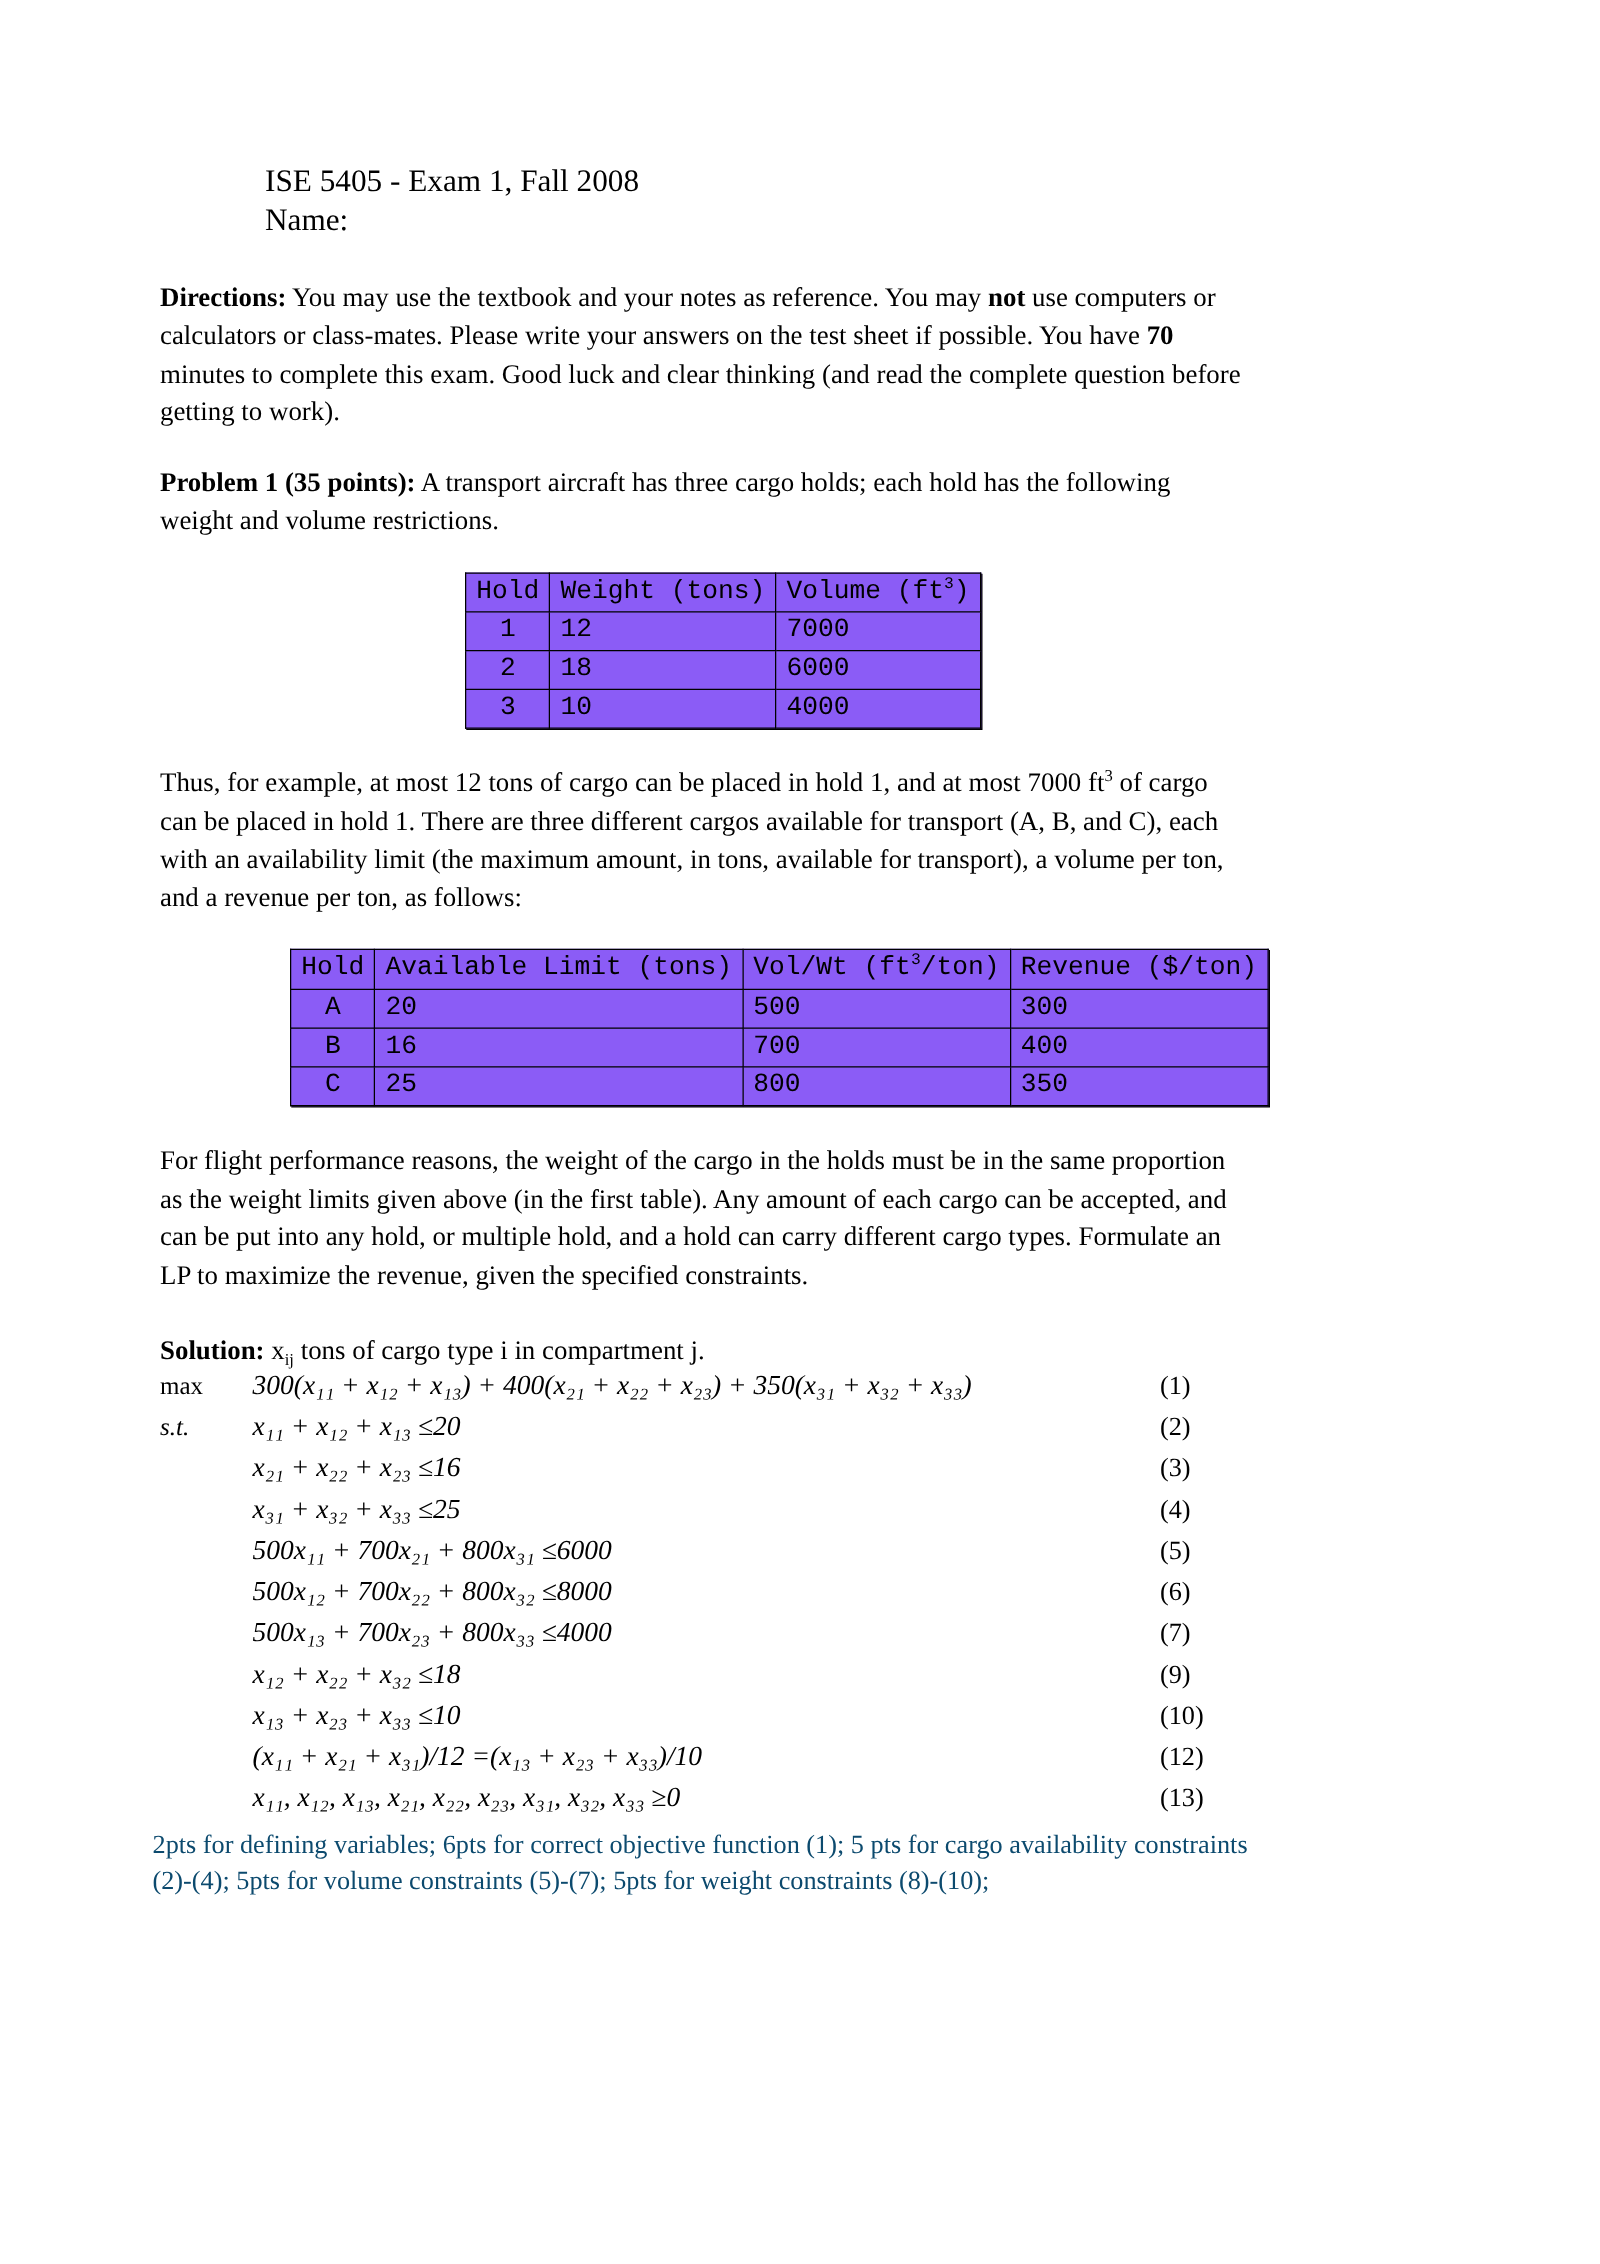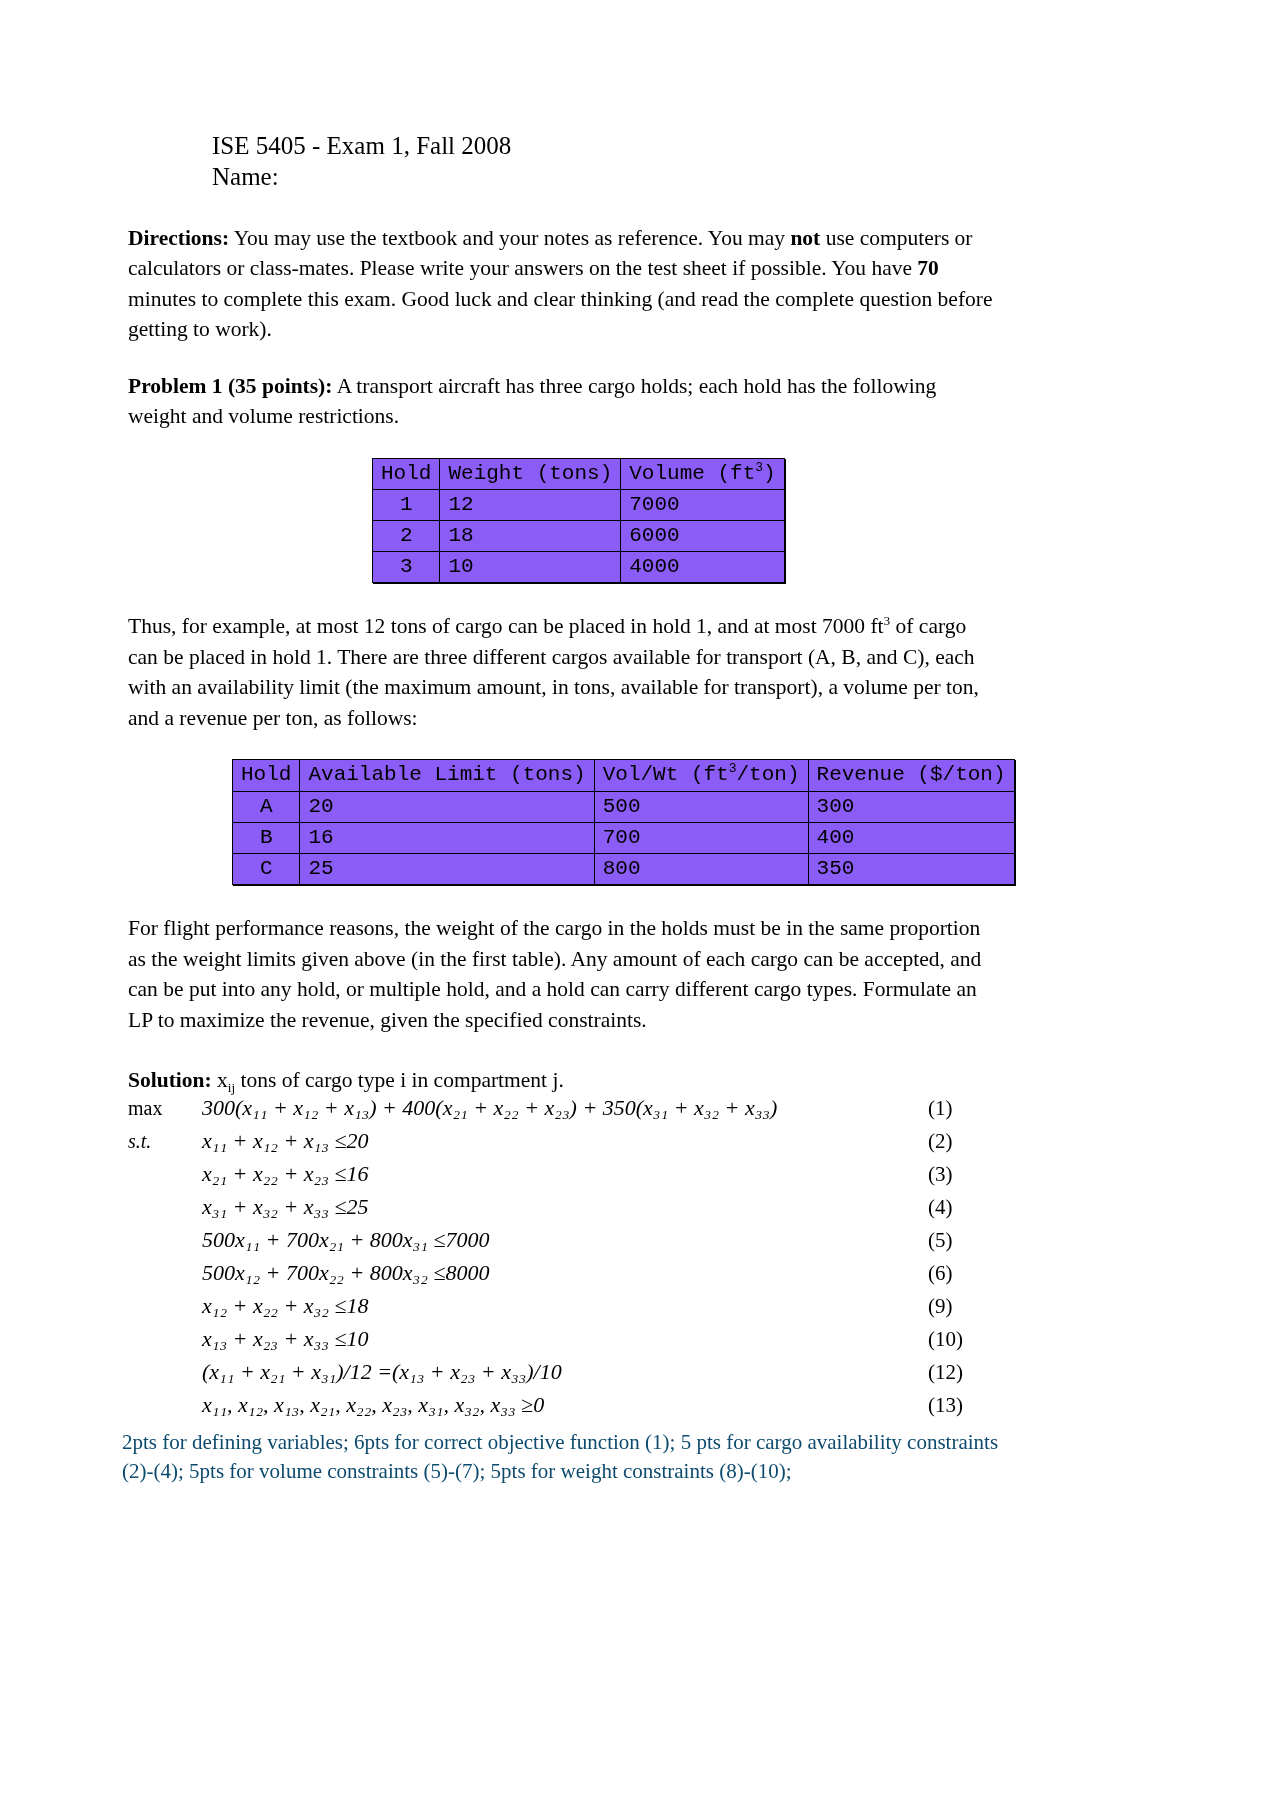--- a/index.html
+++ b/index.html
@@ -235,30 +235,35 @@
       </div>
 
       <div class="eq-row">
         <span class="eq-tag"></span>
         <span class="eq-body mvar">x₃₁ + x₃₂ + x₃₃ ≤25</span>
         <span class="eq-num">(4)</span>
       </div>
 
       <div class="eq-row">
         <span class="eq-tag"></span>
-        <span class="eq-body mvar">500x₁₁ + 700x₂₁ + 800x₃₁ ≤7000</span>
+        <span class="eq-body mvar">500x₁₁ + 700x₂₁ + 800x₃₁ ≤6000</span>
         <span class="eq-num">(5)</span>
       </div>
 
       <div class="eq-row">
         <span class="eq-tag"></span>
         <span class="eq-body mvar">500x₁₂ + 700x₂₂ + 800x₃₂ ≤8000</span>
         <span class="eq-num">(6)</span>
       </div>
 
+      <div class="eq-row">
+        <span class="eq-tag"></span>
+        <span class="eq-body mvar">500x₁₃ + 700x₂₃ + 800x₃₃ ≤4000</span>
+        <span class="eq-num">(7)</span>
+      </div>
 
 
       <div class="eq-row">
         <span class="eq-tag"></span>
         <span class="eq-body mvar">x₁₂ + x₂₂ + x₃₂ ≤18</span>
         <span class="eq-num">(9)</span>
       </div>
 
       <div class="eq-row">
         <span class="eq-tag"></span>

